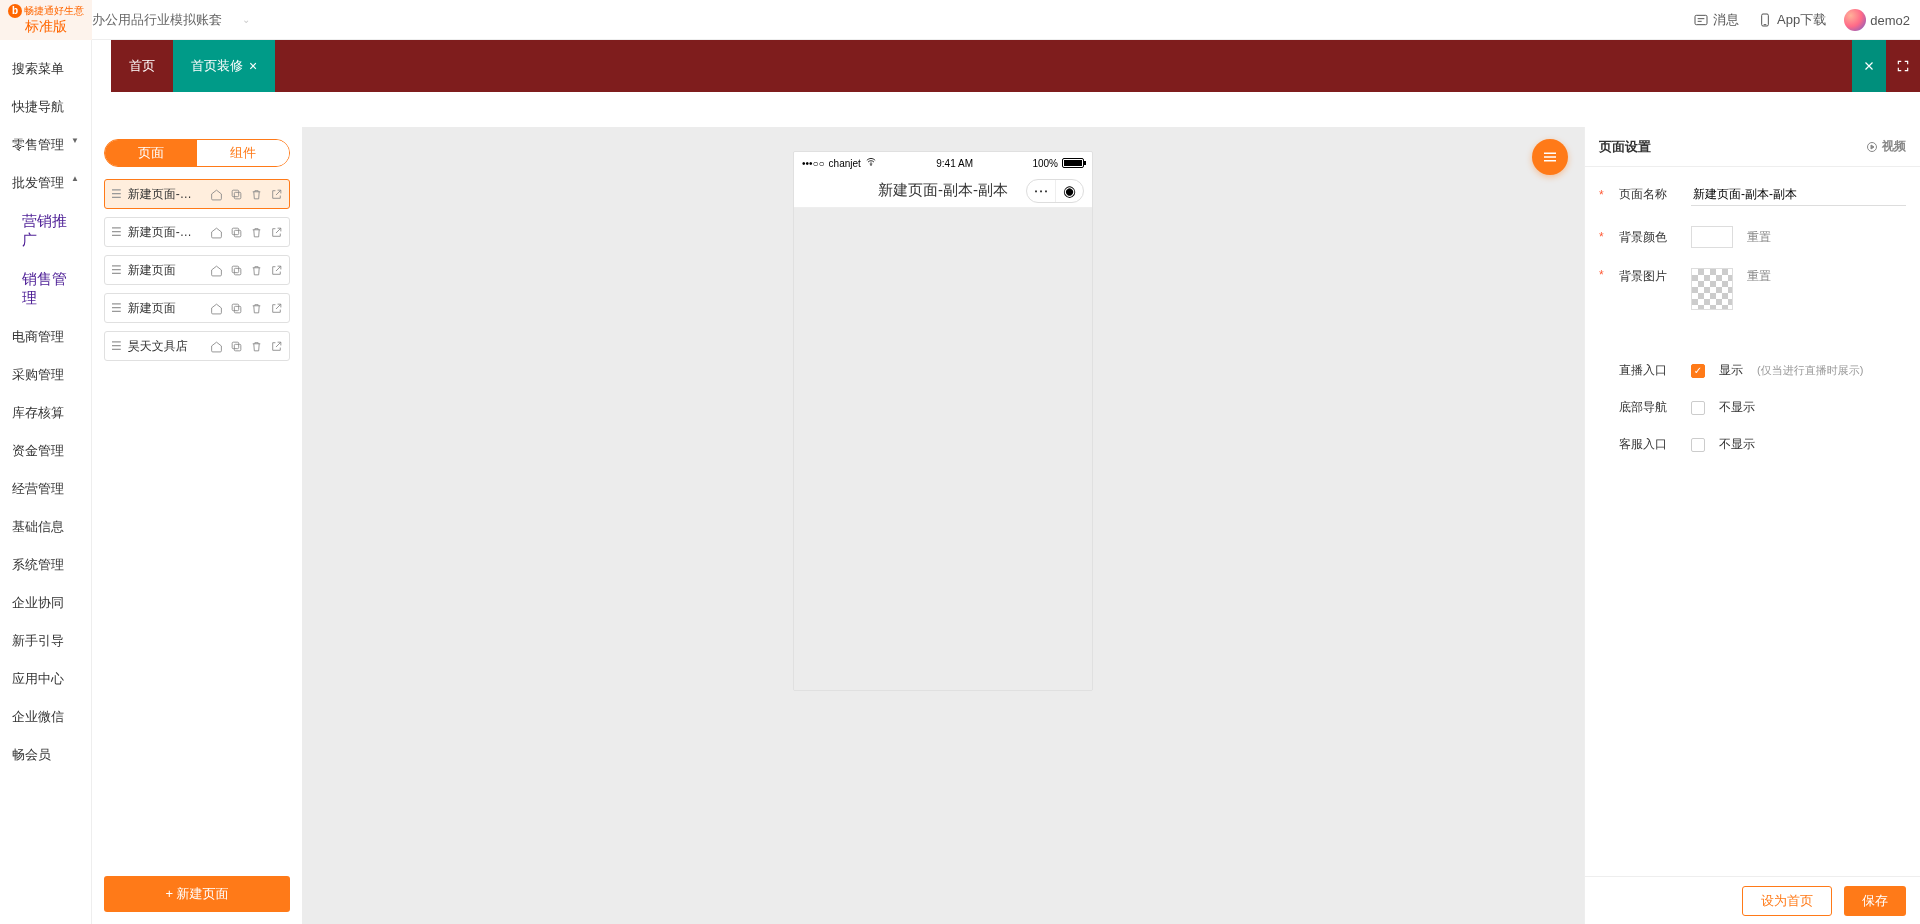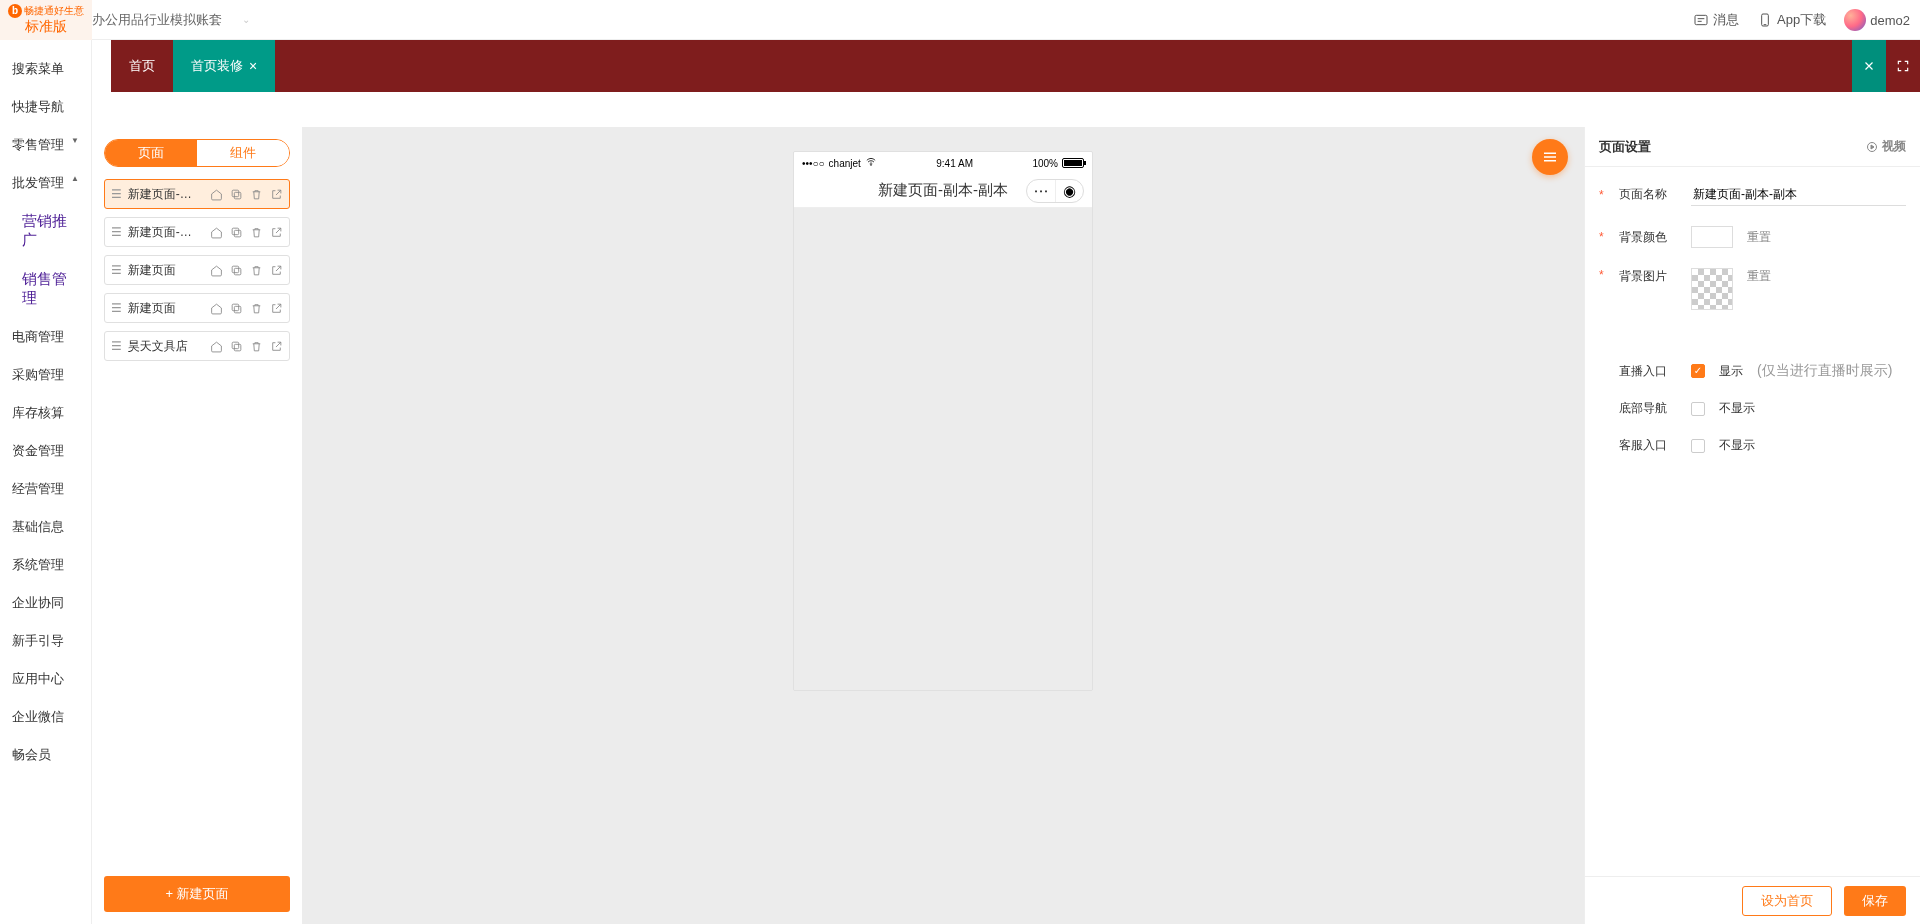--- a/index.html
+++ b/index.html
@@ -84,21 +84,21 @@
     linear-gradient(-45deg,#ccc 25%,transparent 25%),
     linear-gradient(45deg,transparent 75%,#ccc 75%),
     linear-gradient(-45deg,transparent 75%,#ccc 75%);
   background-size:12px 12px;
   background-position:0 0,0 6px,6px -6px,-6px 0;
 }
 .srow .reset { color:#888; cursor:pointer; }
 .srow .chk { width:14px; height:14px; border:1px solid #ccc; border-radius:2px; display:inline-flex; align-items:center; justify-content:center; background:#fff; }
 .srow .chk.checked { background:#ff7a18; border-color:#ff7a18; }
 .srow .chk.checked::after { content:"✓"; color:#fff; font-size:10px; line-height:1; }
-.srow .hint { color:#999; font-size:14px; }
+.srow .hint { color:#999; font-size:11px; }
 .settings-foot { margin-top:auto; height:48px; display:flex; align-items:center; justify-content:flex-end; gap:12px; padding:0 14px; border-top:1px solid #eee; }
 .btn { height:30px; padding:0 18px; border-radius:3px; display:flex; align-items:center; font-size:13px; cursor:pointer; }
 .btn.outline { border:1px solid #ff7a18; color:#ff7a18; background:#fff; }
 .btn.primary { background:#ff7a18; color:#fff; }
 
 
 .battery { width:22px; height:10px; border:1px solid #000; border-radius:2px; position:relative; }
 .battery::after { content:""; position:absolute; right:-3px; top:2px; width:2px; height:4px; background:#000; }
 .battery .fill { position:absolute; inset:1px; background:#000; }
 </style>

